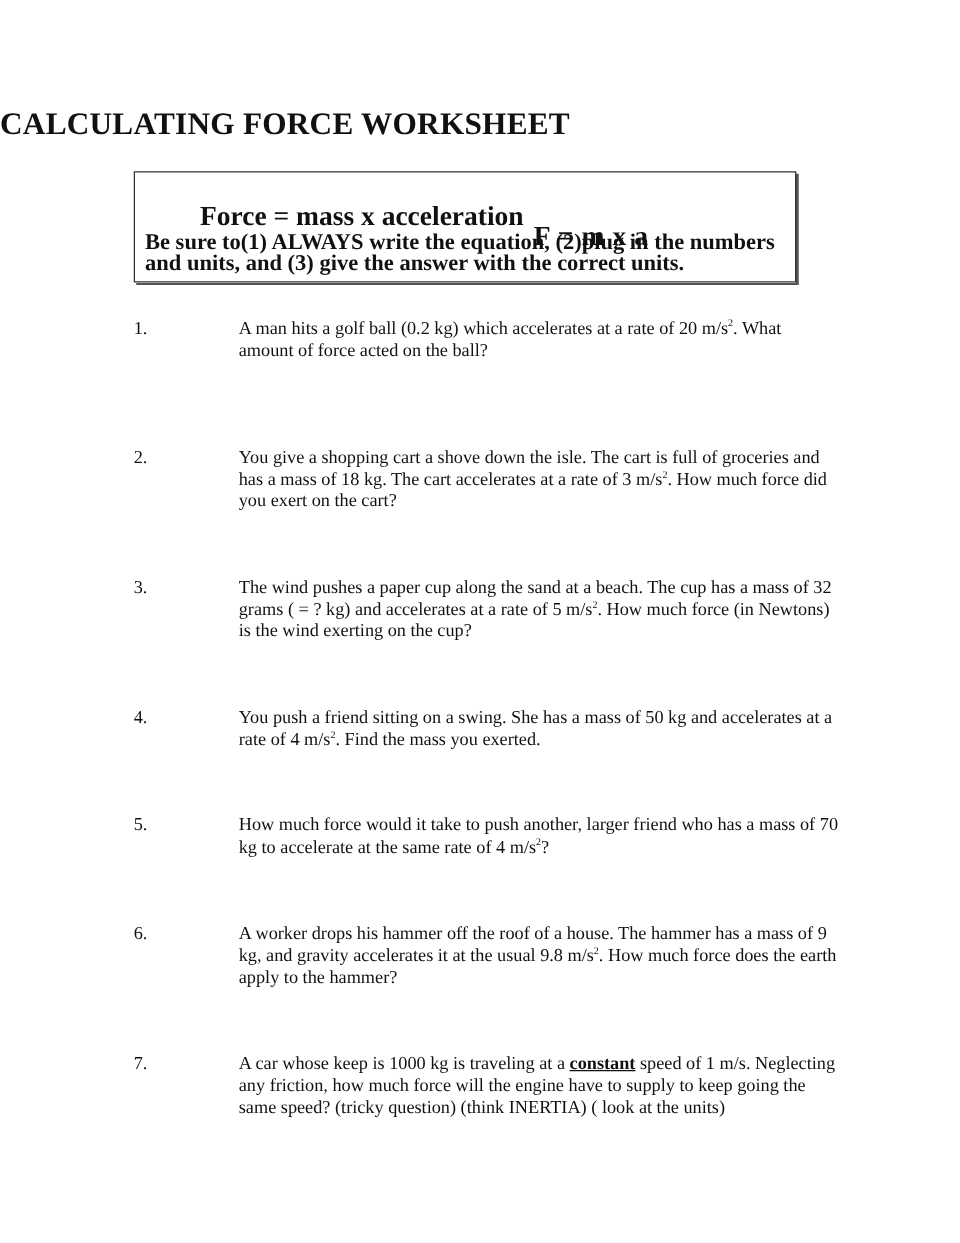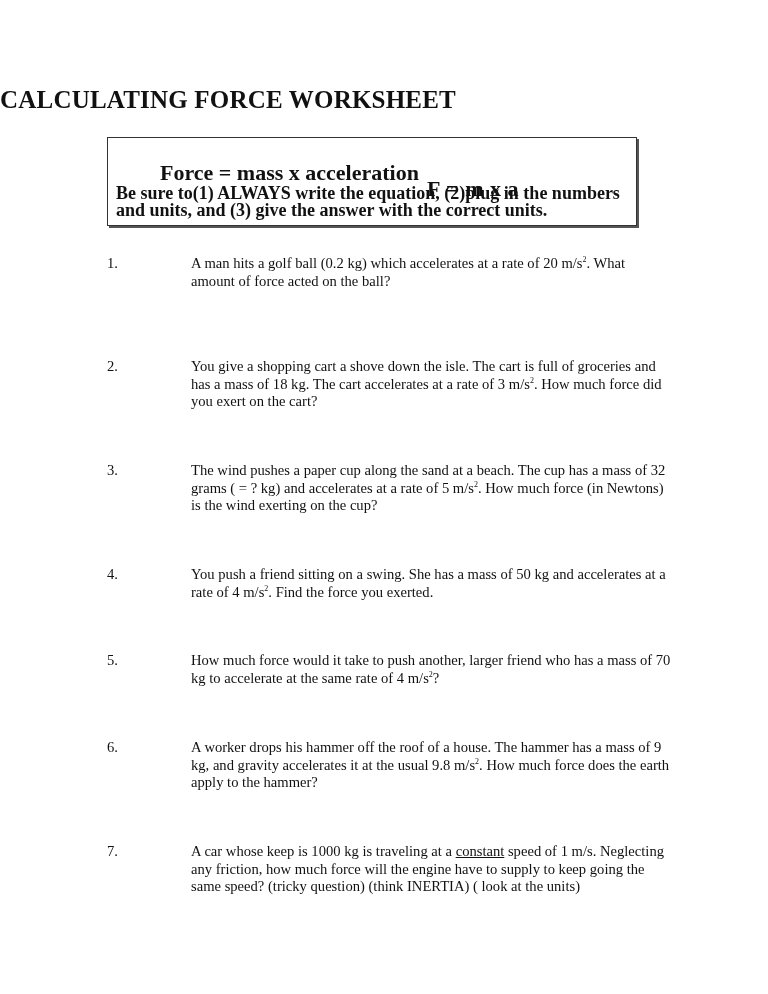--- a/index.html
+++ b/index.html
@@ -28,21 +28,21 @@
     .box .eq-symbols { position: absolute; left: 319px; top: 16px; letter-spacing: 0.5px; }
     .box .line3 {
       position: absolute; left: 8px; top: 47px; width: 520px; font-size: 18px; font-weight: bold; line-height: 17px;
     }
     .problem {
       position: absolute; left: 107px; width: 520px; font-size: 14.6px; line-height: 17.5px;
     }
     .problem .num { position: absolute; left: 0; top: 0; }
     .problem .text { position: absolute; left: 40px; top: 0; width: 480px; margin-left: 44px; }
     sup { font-size: 8px; line-height: 0; vertical-align: 6px; }
-    u { text-decoration: underline; }
+    u { text-decoration: underline; font-weight: bold; }
   </style>
 </head>
 <body>
 
 <div class="title">CALCULATING FORCE WORKSHEET</div>
 
 <div class="box">
   <div class="eq-row">
     <span class="eq-words">Force = mass x acceleration</span>
     <span class="eq-symbols">F = m x a</span>
@@ -60,21 +60,21 @@
   <div class="text"><span>You give a shopping cart a shove down the isle.  The cart is full of groceries and has a mass of 18 kg.  The cart accelerates at a rate of 3 m/s</span><sup>2</sup><span>.  How much force did you exert on the cart?</span></div>
 </div>
 
 <div class="problem" style="top:462px;">
   <span class="num">3.</span>
   <div class="text"><span>The wind pushes a paper cup along the sand at a beach.  The cup has a mass of 32 grams ( = ? kg) and accelerates at a rate of 5 m/s</span><sup>2</sup><span>.  How much force (in Newtons) is the wind exerting on the cup?</span></div>
 </div>
 
 <div class="problem" style="top:566px;">
   <span class="num">4.</span>
-  <div class="text"><span>You push a friend sitting on a swing.  She has a mass of 50 kg and accelerates at a rate of 4 m/s</span><sup>2</sup><span>.  Find the force you exerted.</span></div>
+  <div class="text"><span>You push a friend sitting on a swing.  She has a mass of 50 kg and accelerates at a rate of 4 m/s</span><sup>2</sup><span>.  Find the mass you exerted.</span></div>
 </div>
 
 <div class="problem" style="top:652px;">
   <span class="num">5.</span>
   <div class="text"><span>How much force  would it take to push another, larger friend who has a mass of 70 kg to accelerate at the same rate of 4 m/s</span><sup>2</sup><span>?</span></div>
 </div>
 
 <div class="problem" style="top:739px;">
   <span class="num">6.</span>
   <div class="text"><span>A worker drops his hammer off the roof of a house.  The hammer has a mass of  9 kg, and gravity accelerates it at the usual 9.8 m/s</span><sup>2</sup><span>.  How much force does the earth apply to the hammer?</span></div>

